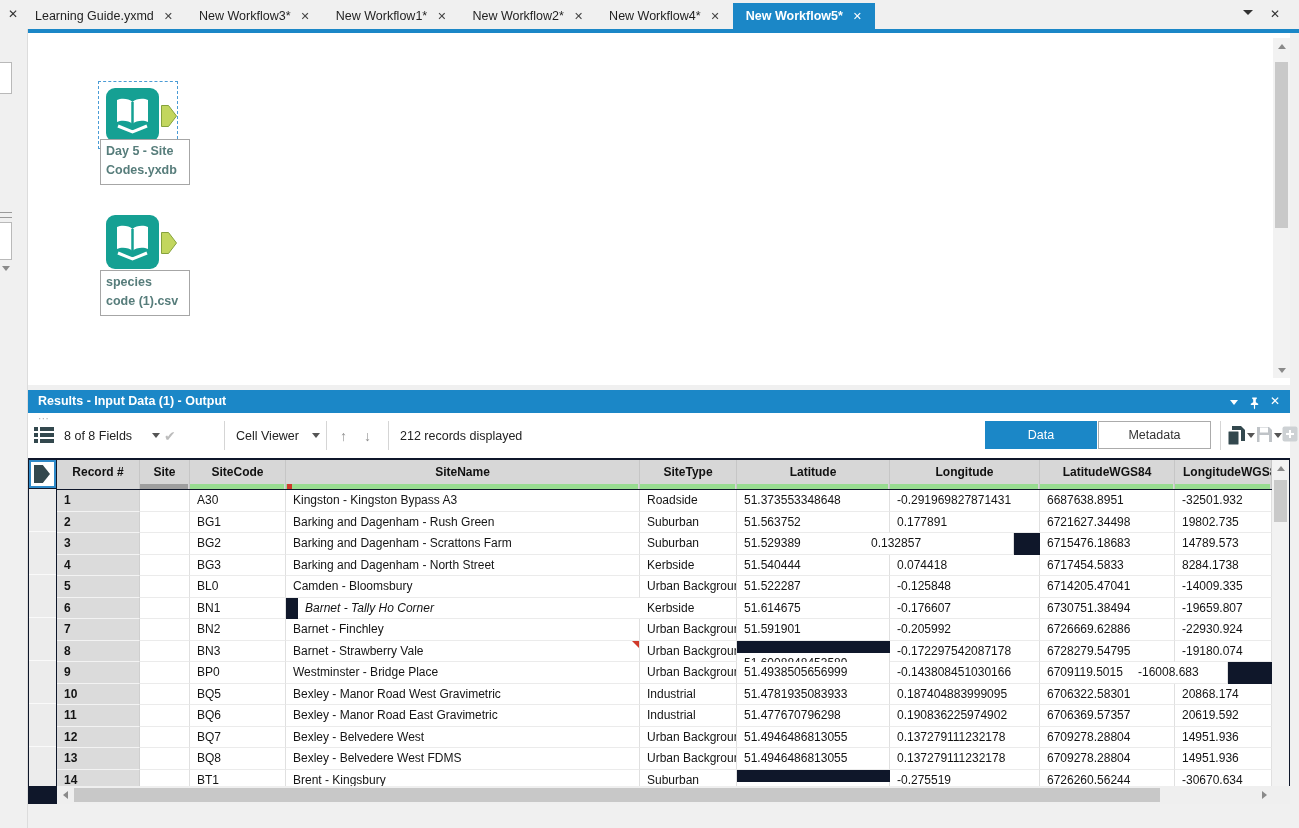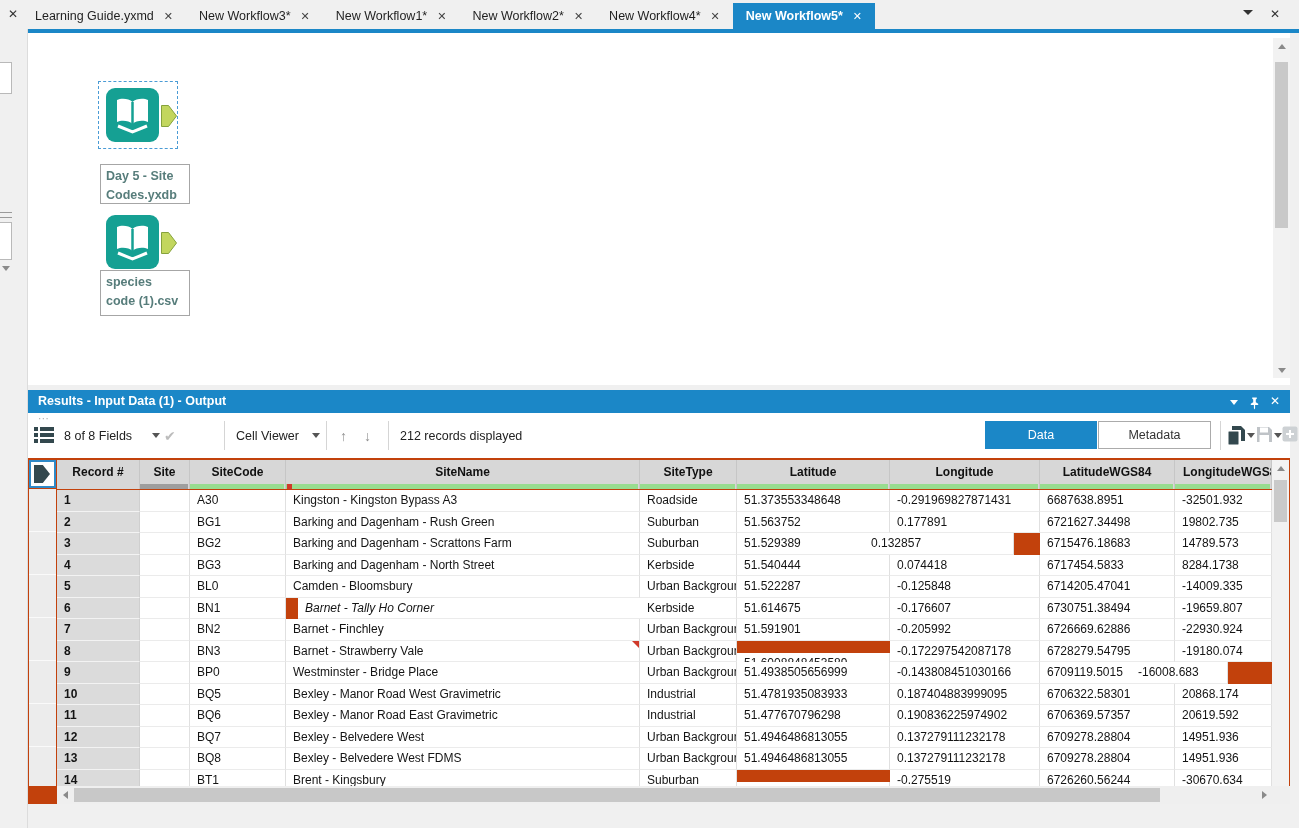--- a/index.html
+++ b/index.html
@@ -40,37 +40,37 @@
   .sel-box{position:absolute;left:70px;top:48px;width:80px;height:68px;border:1px dashed #4a9bd5;}
   .tool-icon{position:absolute;width:53px;height:54px;}
   .tool-icon.t1{left:78px;top:55px;}
   .tool-icon.t2{left:78px;top:182px;}
   .anchor-svg{position:absolute;}
   .a1{left:133px;top:72px;} .a2{left:133px;top:199px;}
   .anchor{fill:var(--anchor);stroke:#86a23c;stroke-width:1;}
   .tool-bg{fill:var(--teal);}
   .tool-label{position:absolute;width:90px;background:#fff;border:1px solid #a6a6a6;
     color:#577d7b;font-weight:bold;font-size:12.5px;line-height:1.55;padding:2px 5px;overflow:hidden;}
-  .lbl1{left:72px;top:131px;height:40px;}
+  .lbl1{left:72px;top:106px;height:46px;}
   .lbl2{left:72px;top:237px;height:46px;}
 
   
   .vscroll{position:absolute;width:17px;background:#f2f2f2;}
   .canvas-vs{left:1245px;top:5px;height:340px;}
   .vs-btn{position:absolute;left:0;width:17px;height:16px;display:flex;align-items:center;justify-content:center;}
   .vs-up{top:0;} .vs-dn{bottom:0;}
   .tri-up{width:0;height:0;border-left:4px solid transparent;border-right:4px solid transparent;border-bottom:5px solid #8a8a8a;}
   .tri-dn{width:0;height:0;border-left:4px solid transparent;border-right:4px solid transparent;border-top:5px solid #8a8a8a;}
   .tri-lf{width:0;height:0;border-top:4px solid transparent;border-bottom:4px solid transparent;border-right:5px solid #8a8a8a;}
   .tri-rt{width:0;height:0;border-top:4px solid transparent;border-bottom:4px solid transparent;border-left:5px solid #8a8a8a;}
   .vs-thumb{position:absolute;left:2px;width:13px;background:#c9c9c9;}
   .canvas-vs .vs-thumb{top:24px;height:166px;}
 
   
-  .results{position:absolute;left:28px;top:390px;width:1262px;height:414px;background:#c2410c;}
+  .results{position:absolute;left:28px;top:390px;width:1262px;height:414px;background:#0f172a;}
   .results-title{position:absolute;left:0;top:0;width:1262px;height:23px;background:var(--accent);
     color:#fff;font-weight:bold;font-size:12.5px;line-height:23px;padding-left:10px;}
   .rt-caret{position:absolute;right:52px;top:10px;width:0;height:0;
     border-left:4px solid transparent;border-right:4px solid transparent;border-top:5px solid #fff;}
   .rt-pin{position:absolute;right:30px;top:5px;}
   .rt-x{position:absolute;right:10px;top:0;color:#fff;font-weight:bold;font-size:12px;line-height:23px;}
 
   .results-toolbar{position:absolute;left:0;top:23px;width:1262px;height:45px;background:#fff;}
   .tb-dots{position:absolute;left:10px;top:-1px;color:#b5b5b5;font-size:11px;letter-spacing:1px;}
   .licon{position:absolute;left:6px;top:14px;width:20px;}

